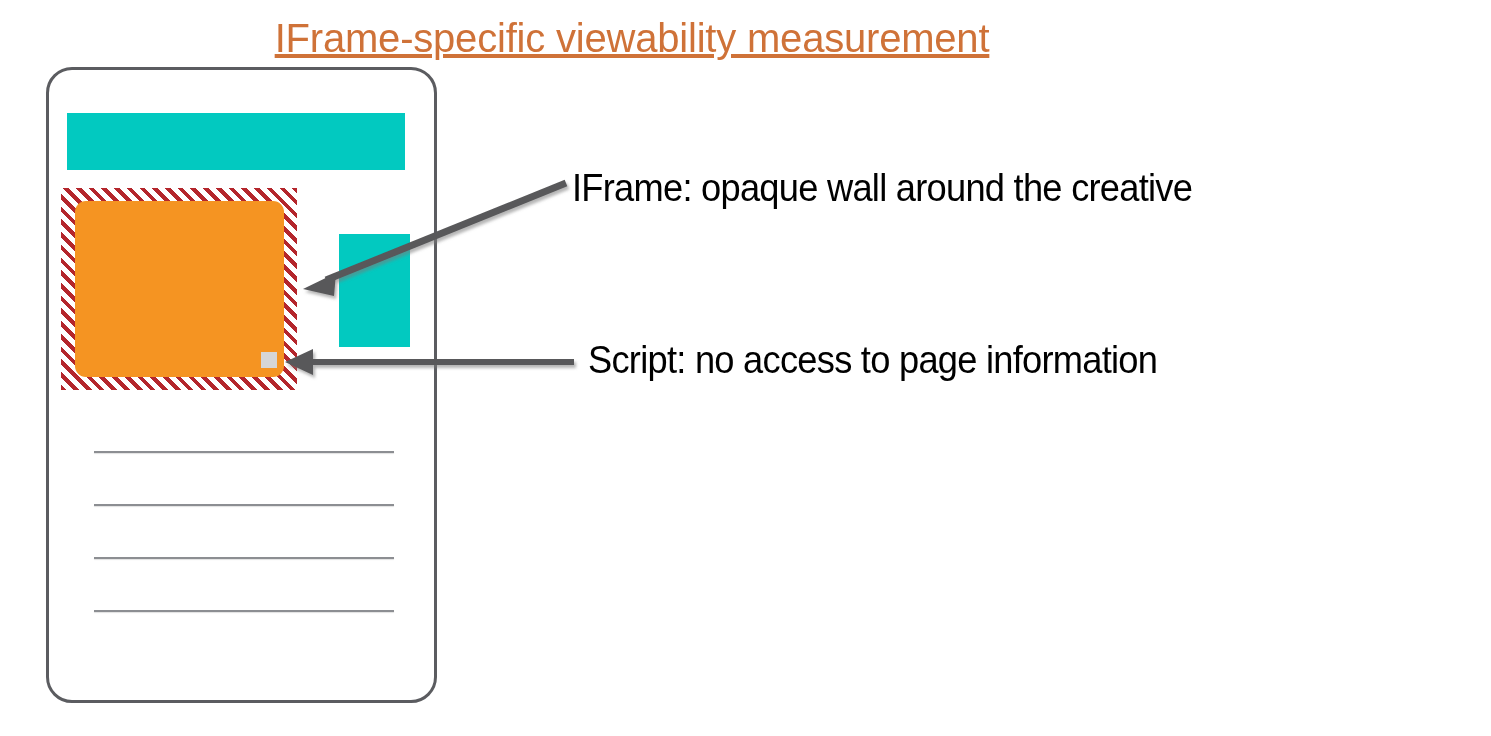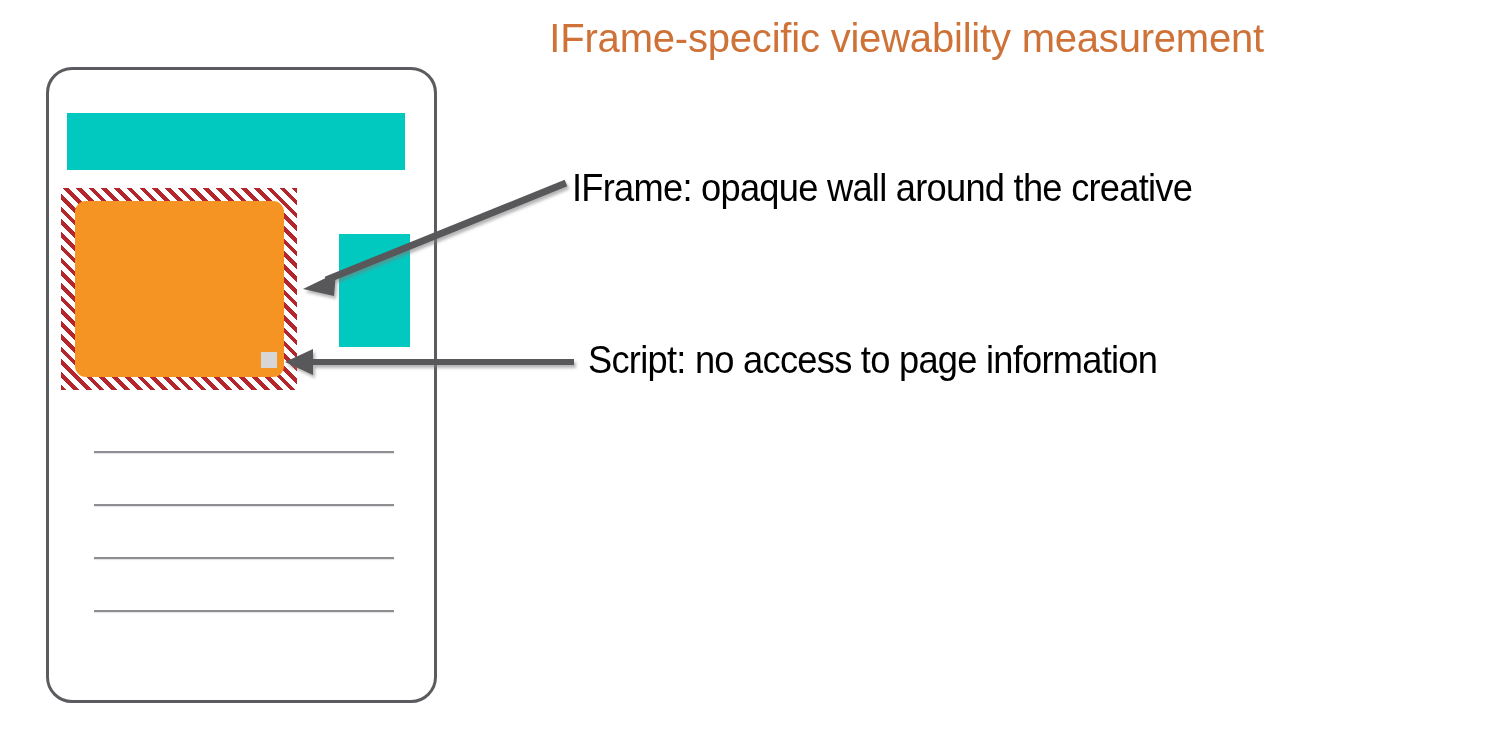--- a/index.html
+++ b/index.html
@@ -15,28 +15,29 @@
     font-family: "Liberation Sans", sans-serif;
     -webkit-font-smoothing: antialiased;
   }
 
   
   #slide-title {
     position: absolute;
     left: 0;
     top: 16px;
     width: 1264px;
-    text-align: right;
+    text-align: center;
     color: #CF7238;
     font-family: "Liberation Sans", sans-serif;
     font-size: 40px;
     font-weight: 400;
     letter-spacing: -0.2px;
     white-space: nowrap;
     line-height: 1.1;
+    text-decoration: underline;
   }
 
   
   #phone-frame {
     position: absolute;
     left: 46px;
     top: 67px;
     width: 391px;
     height: 636px;
     box-sizing: border-box;

